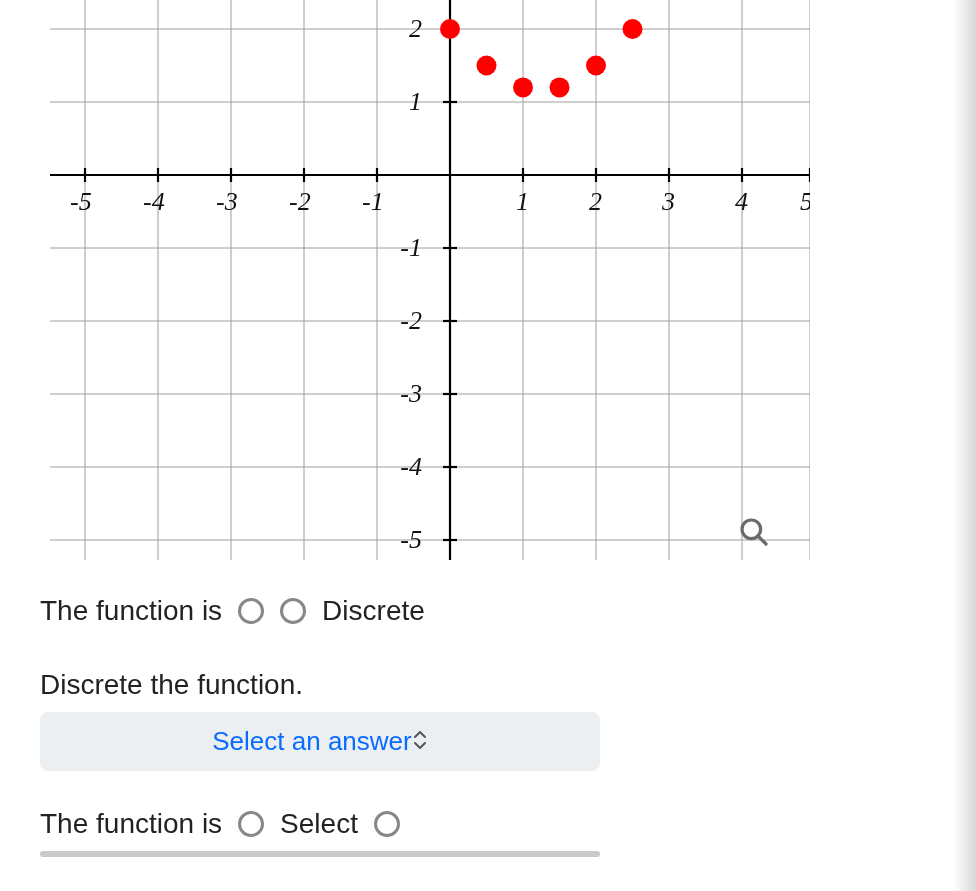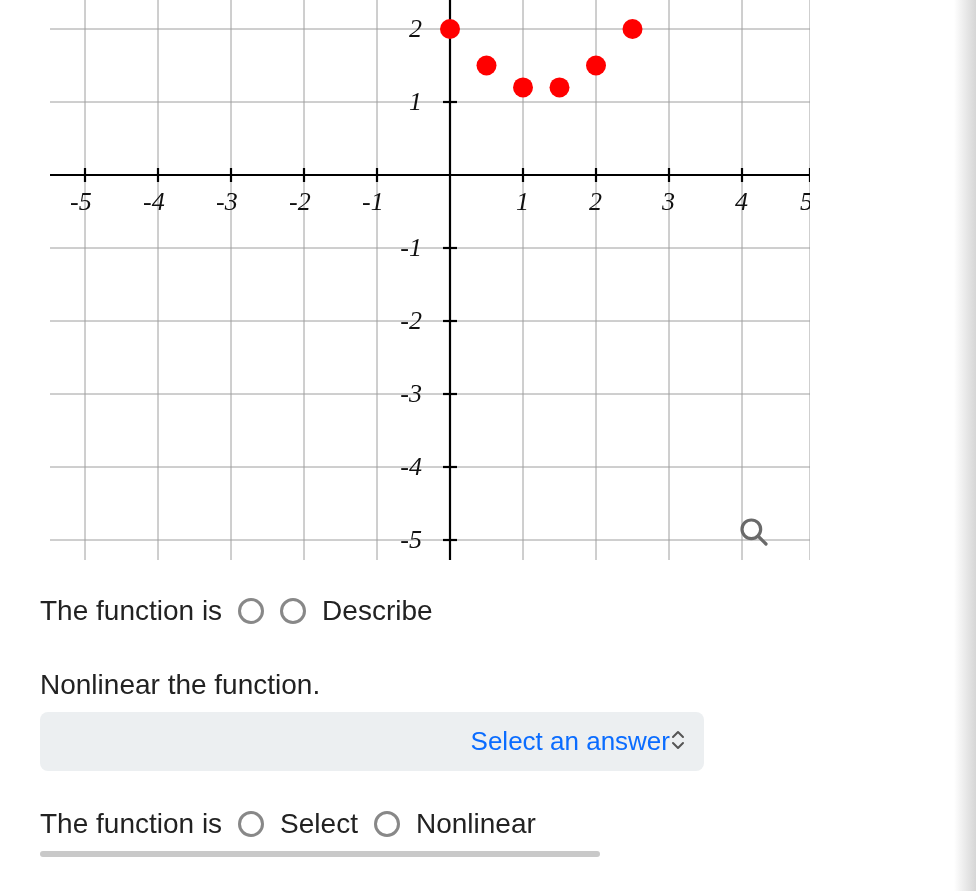--- a/index.html
+++ b/index.html
@@ -43,25 +43,25 @@
     width:26px;height:26px;
     border:3px solid #888;
     border-radius:50%;
     display:inline-block;
     box-sizing:border-box;
     background:#fff;
   }
   .select-box{
     display:inline-flex;
     align-items:center;
-    justify-content:flex-end;
+    justify-content:center;
     background:#eceff1;
     border-radius:8px;
     padding:10px 18px;
-    width:664px;
+    width:560px;
     box-sizing:border-box;
     margin-top:6px;
   }
   .select-text{
     color:#0a6cff;
     font-size:26px;
   }
   .chev{
     color:#555;
     font-size:18px;
@@ -182,39 +182,38 @@
       </svg>
     </span>
   </div>
 
   <div class="questions">
 
     <div class="qrow">
       <span>The function is</span>
       <span class="radio-circle"></span>
       <span class="radio-circle"></span>
-      <span>Describe</span>
+      <span>Discrete</span>
     </div>
 
     <div style="margin-bottom:32px;">
-      <div>Nonlinear the function.</div>
+      <div>Discrete the function.</div>
       <div class="select-box">
         <span class="select-text">Select an answer</span>
         <span class="chev">
           <svg width="16" height="20" viewBox="0 0 16 20" fill="none" stroke="#555" stroke-width="2" stroke-linecap="round" stroke-linejoin="round">
             <polyline points="3,7 8,2 13,7"></polyline>
             <polyline points="3,13 8,18 13,13"></polyline>
           </svg>
         </span>
       </div>
     </div>
 
     <div class="qrow" style="margin-bottom:6px;">
       <span>The function is</span>
       <span class="radio-circle"></span>
       <span>Select</span>
       <span class="radio-circle"></span>
-      <span>Nonlinear</span>
     </div>
     <div class="divider"></div>
 
   </div>
 </div>
 
 </body></html>

